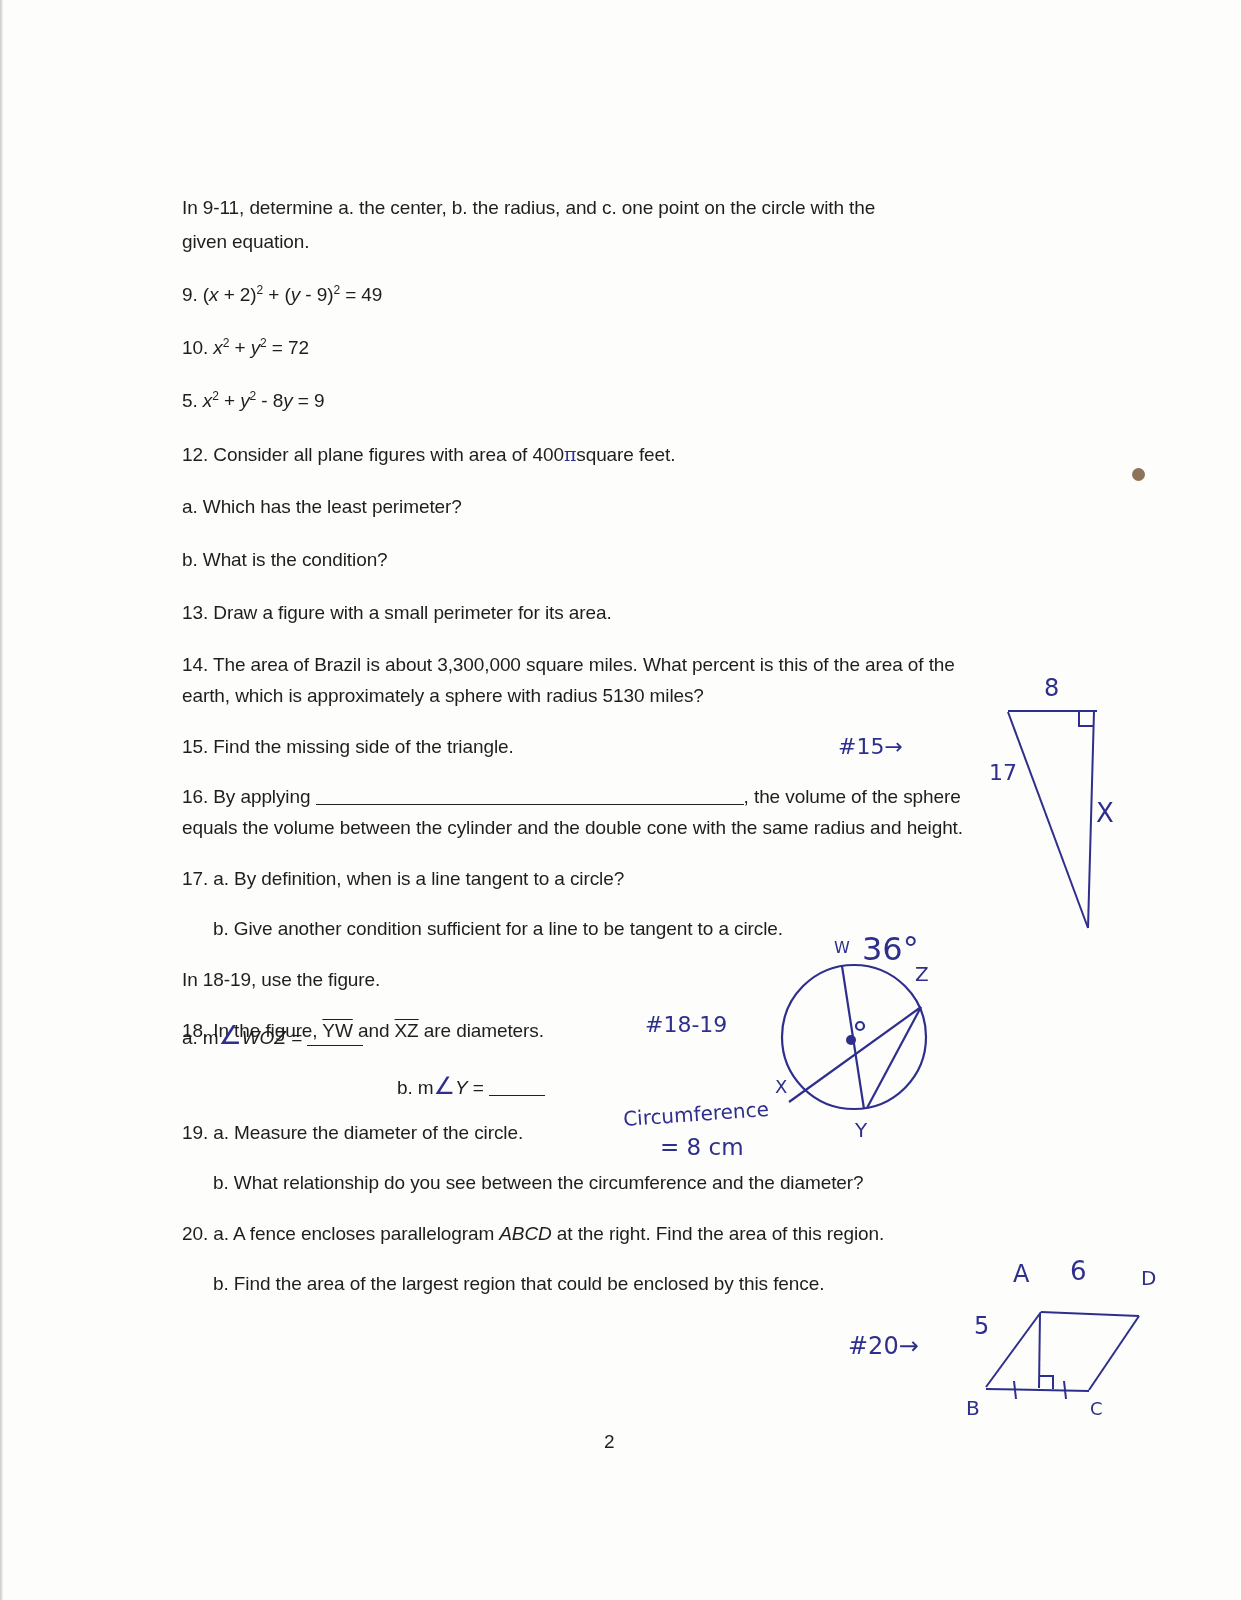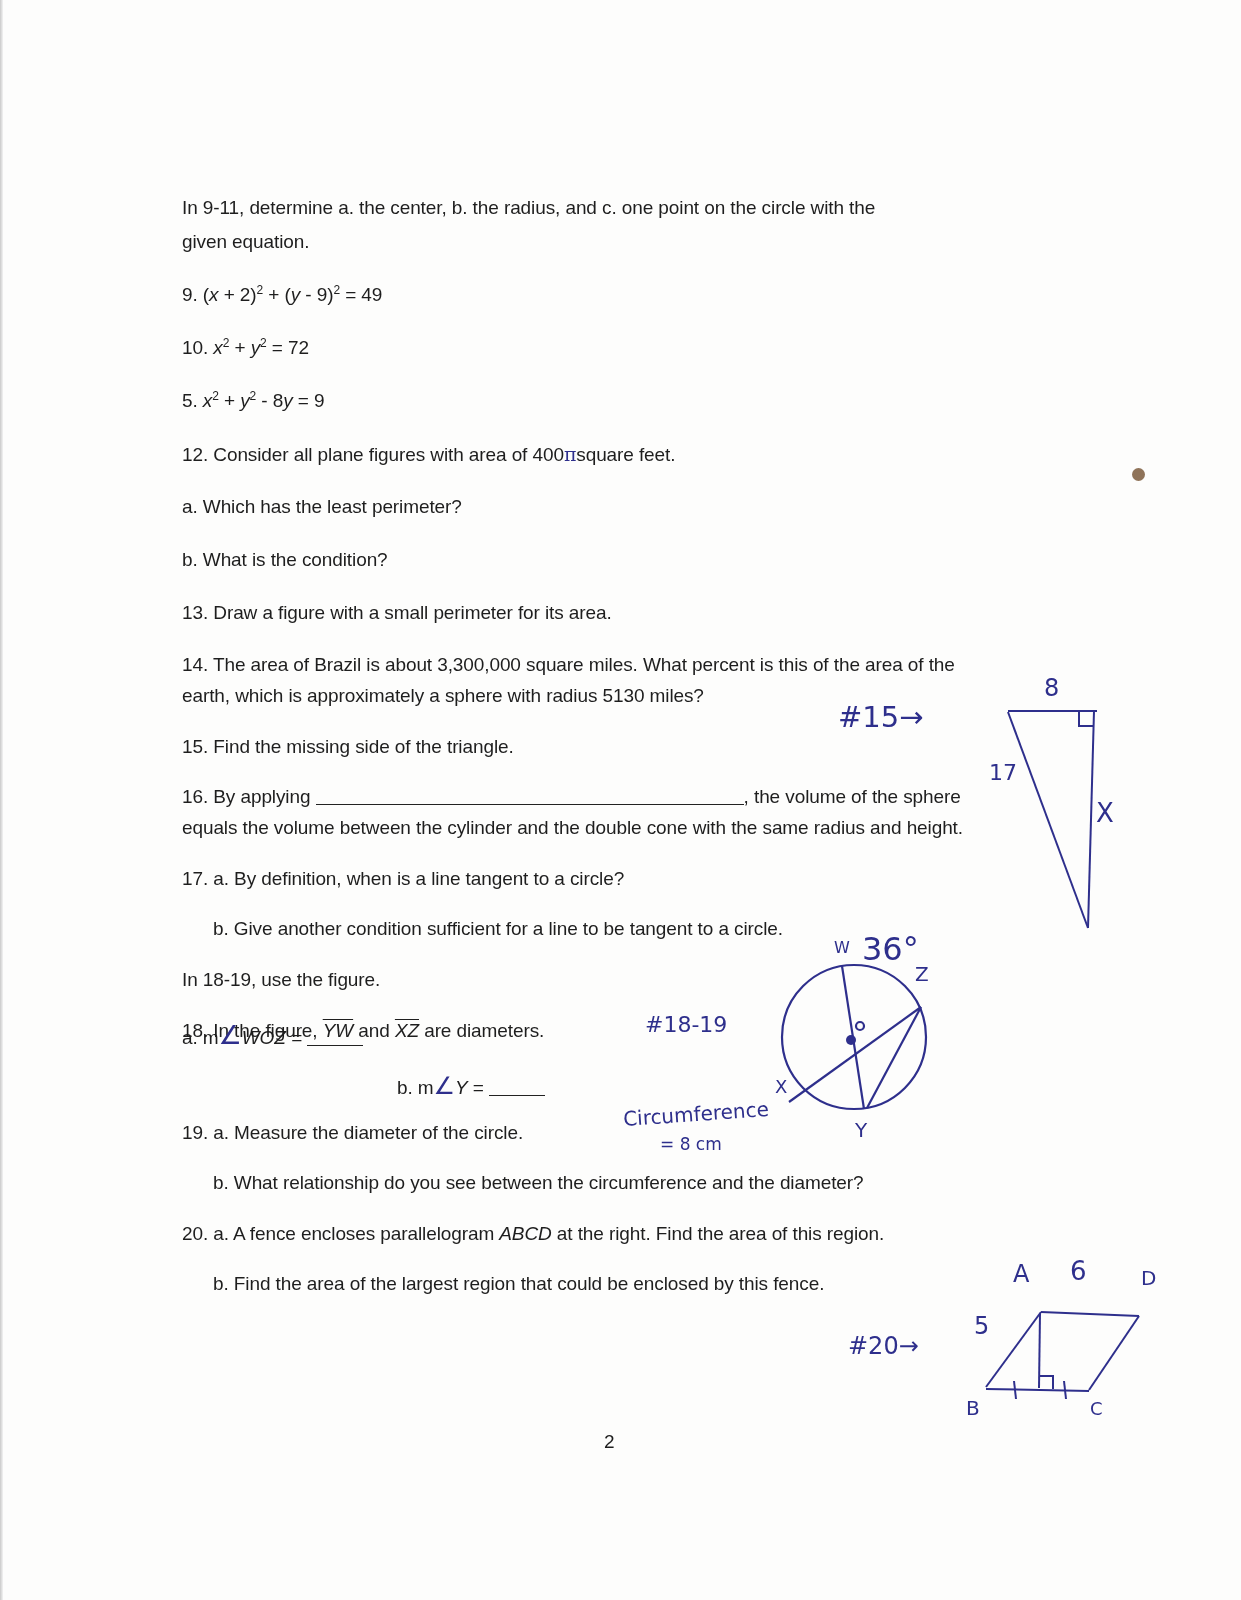--- a/index.html
+++ b/index.html
@@ -13,21 +13,21 @@
     position: absolute; left: 0; top: 0; width: 3px; height: 1600px;
     background: linear-gradient(to right, #c9c9c9, #f3f3f3);
   }
   .line {
     position: absolute; left: 182px;
     font-size: 19px; letter-spacing: -0.1px; white-space: nowrap;
   }
   .indent { left: 213px; }
   sup { font-size: 12px; vertical-align: 7px; line-height: 0; }
   .it { font-style: italic; }
-  .over { text-decoration: overline; font-style: italic; }
+  .over { text-decoration: overline; }
   .blank {
     display: inline-block; border-bottom: 1.3px solid #222; height: 18px;
     vertical-align: -2px;
   }
   .hand {
     position: absolute;
     font-family: "DejaVu Sans", sans-serif;
     color: #2e2f8c;
     white-space: nowrap;
   }
@@ -68,21 +68,21 @@
 </div>
 <div class="line" style="top:496px">a. Which has the least perimeter?</div>
 <div class="line" style="top:549px">b. What is the condition?</div>
 
 <div class="line" style="top:602px">13. Draw a figure with a small perimeter for its area.</div>
 
 <div class="line" style="top:654px">14. The area of Brazil is about 3,300,000 square miles. What percent is this of the area of the</div>
 <div class="line" style="top:685px">earth, which is approximately a sphere with radius 5130 miles?</div>
 
 <div class="line" style="top:736px">15. Find the missing side of the triangle.</div>
-<div class="hand" style="left:838px; top:700px; font-size:29px">#15→</div>
+<div class="hand" style="left:838px; top:734px; font-size:22px">#15→</div>
 
 <div class="line" style="top:786px">
   <span>16. By applying</span>
   <span class="blank" style="width:428px"></span><span>, the volume of the sphere</span>
 </div>
 <div class="line" style="top:817px">equals the volume between the cylinder and the double cone with the same radius and height.</div>
 
 <div class="line" style="top:868px">17. a. By definition, when is a line tangent to a circle?</div>
 <div class="line indent" style="top:918px">b. Give another condition sufficient for a line to be tangent to a circle.</div>
 
@@ -101,21 +101,21 @@
   <span>a. m</span><span style="color:#2e2f8c;font-size:26px">∠</span><span class="it">WOZ =</span>
   <span class="blank" style="width:56px"></span>
 </div>
 <div class="line" style="left:397px; top:1072px">
   <span>b. m</span><span style="color:#2e2f8c;font-size:24px">∠</span><span class="it">Y =</span>
   <span class="blank" style="width:56px"></span>
 </div>
 
 <div class="line" style="top:1122px">19. a. Measure the diameter of the circle.</div>
 <div class="hand" style="left:623px; top:1102px; font-size:20px; transform:rotate(-4deg)">Circumference</div>
-<div class="hand" style="left:660px; top:1134px; font-size:17px">= 8 cm</div>
+<div class="hand" style="left:660px; top:1134px; font-size:23px">= 8 cm</div>
 <div class="line indent" style="top:1172px">b. What relationship do you see between the circumference and the diameter?</div>
 
 <div class="line" style="top:1223px">
   <span>20. a. A fence encloses parallelogram </span><span class="it">ABCD</span><span> at the right. Find the area of this region.</span>
 </div>
 <div class="line indent" style="top:1273px">b. Find the area of the largest region that could be enclosed by this fence.</div>
 <div class="hand" style="left:848px; top:1332px; font-size:24px">#20→</div>
 
 <svg class="fig" style="left:0;top:0" width="1241" height="1600">
   <g stroke="#2e2f8c" stroke-width="2" fill="none">

